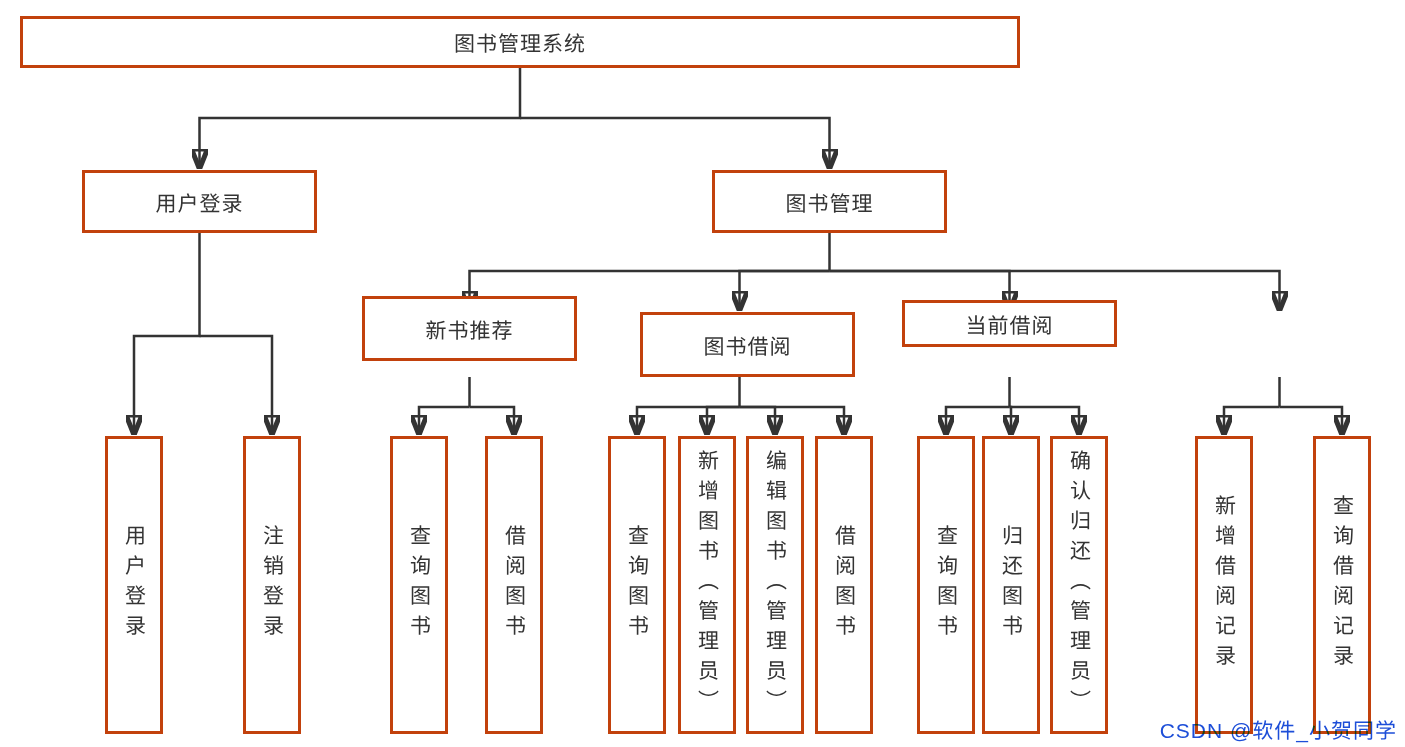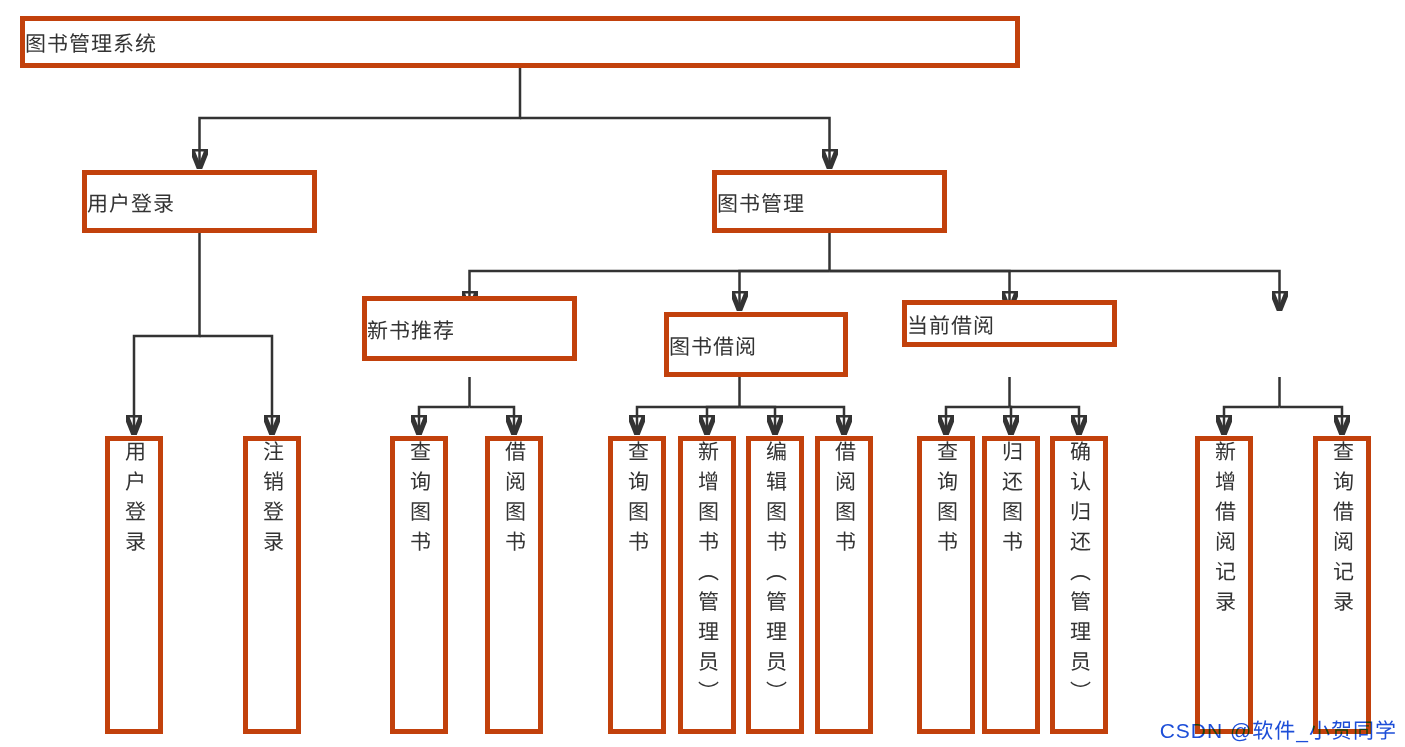--- a/index.html
+++ b/index.html
@@ -10,22 +10,22 @@
     font-family:"Liberation Sans", sans-serif;
     color:#333333;
     overflow:hidden;
   }
   .wires { position:absolute; left:0; top:0; width:1405px; height:747px; }
   .wires path { fill:none; stroke:#333333; stroke-width:2.5; stroke-linejoin:miter; }
   .node {
     position:absolute;
     box-sizing:border-box;
     background:#ffffff;
-    border:5px solid #c2410c;
-    display:flex; align-items:center; 
+    border:3px solid #c2410c;
+    display:flex; align-items:center; justify-content:center;
     text-align:center;
   }
   .h-node { font-size:21px; letter-spacing:1px; }
   .root-node { font-size:21px; letter-spacing:1px; }
   .leaf {
     writing-mode:vertical-rl;
     text-orientation:mixed;
     font-size:21px;
     letter-spacing:9px;
     line-height:1;
@@ -93,21 +93,21 @@
   <div class="node h-node" style="left:82px;top:170px;width:235px;height:63px">
     <span>用户登录</span>
   </div>
   <div class="node h-node" style="left:712px;top:170px;width:235px;height:63px">
     <span>图书管理</span>
   </div>
 
   <div class="node h-node" style="left:362px;top:296px;width:215px;height:65px">
     <span>新书推荐</span>
   </div>
-  <div class="node h-node" style="left:664px;top:312px;width:184px;height:65px">
+  <div class="node h-node" style="left:640px;top:312px;width:215px;height:65px">
     <span>图书借阅</span>
   </div>
   <div class="node h-node" style="left:902px;top:300px;width:215px;height:47px">
     <span>当前借阅</span>
   </div>
 
   <div class="node leaf" style="left:105px;top:436px;width:58px;height:298px">
     <span>用户登录</span>
   </div>
   <div class="node leaf" style="left:243px;top:436px;width:58px;height:298px">

